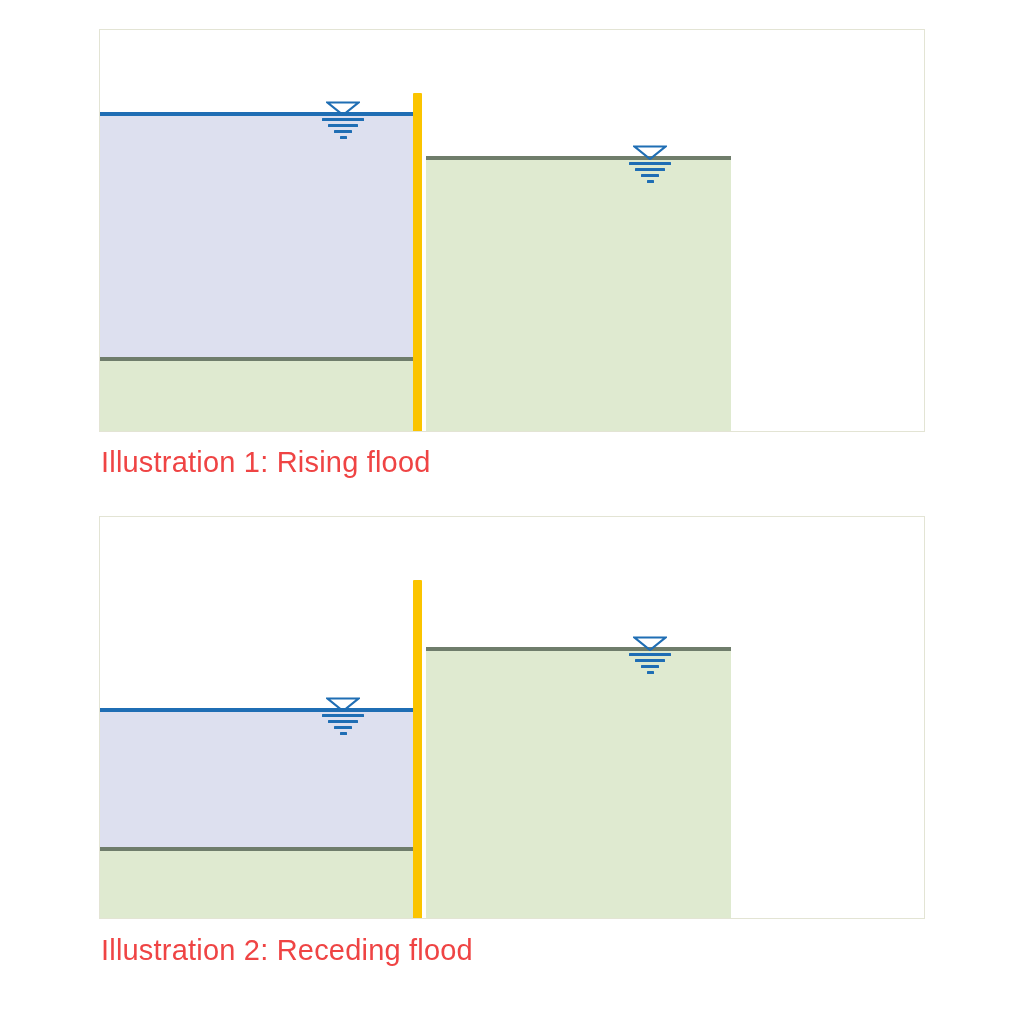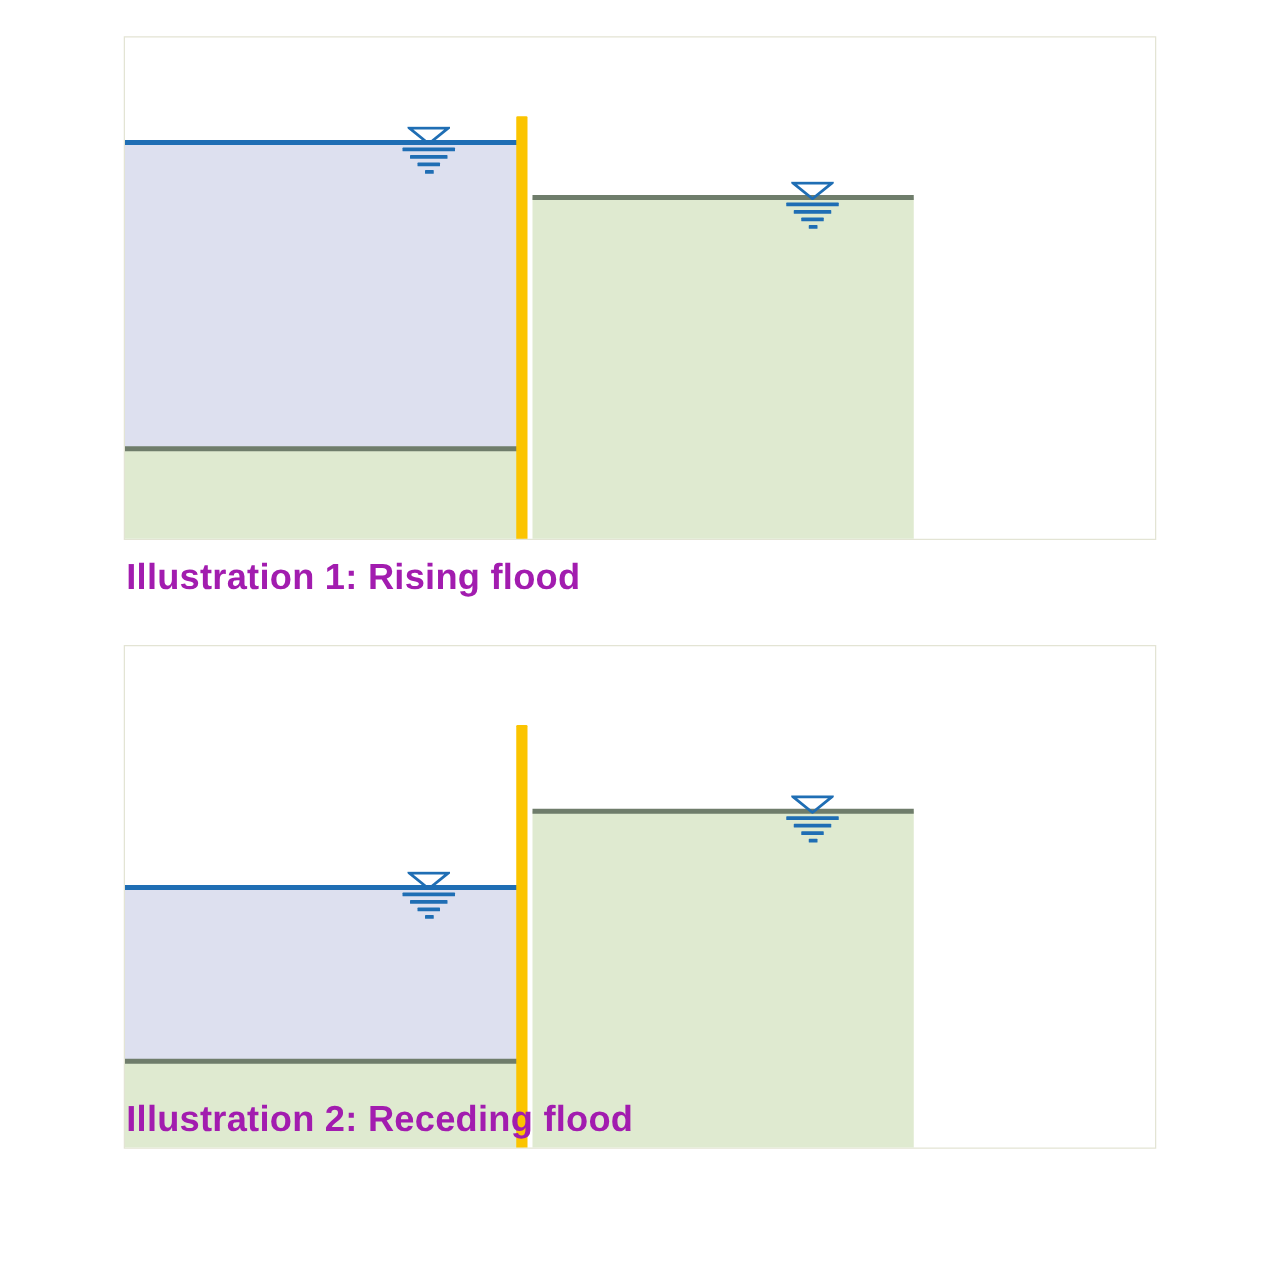--- a/index.html
+++ b/index.html
@@ -79,28 +79,28 @@
   }
   .wt-symbol .bar.b1 { left: 2px;    width: 42px; top: 17px; }
   .wt-symbol .bar.b2 { left: 8px;    width: 30px; top: 23px; }
   .wt-symbol .bar.b3 { left: 14px;   width: 18px; top: 29px; }
   .wt-symbol .bar.b4 { left: 19.5px; width: 7px;  top: 35px; }
 
   
   .caption {
     position: absolute;
     left: 101px;
-    color: #a21caf;
+    color: #ef4444;
     font-size: 29px;
-    font-weight: 700;
+    font-weight: 400;
     letter-spacing: 0.2px;
     white-space: nowrap;
   }
   #caption-1 { top: 446px; }
-  #caption-2 { top: 880px; }
+  #caption-2 { top: 934px; }
 </style>
 </head>
 <body>
 
 <div class="figure">
 
   <div class="panel" id="panel-1">
 
     <div class="block water-body" style="left:0px; top:84px; width:319px; height:245px;"></div>
 

